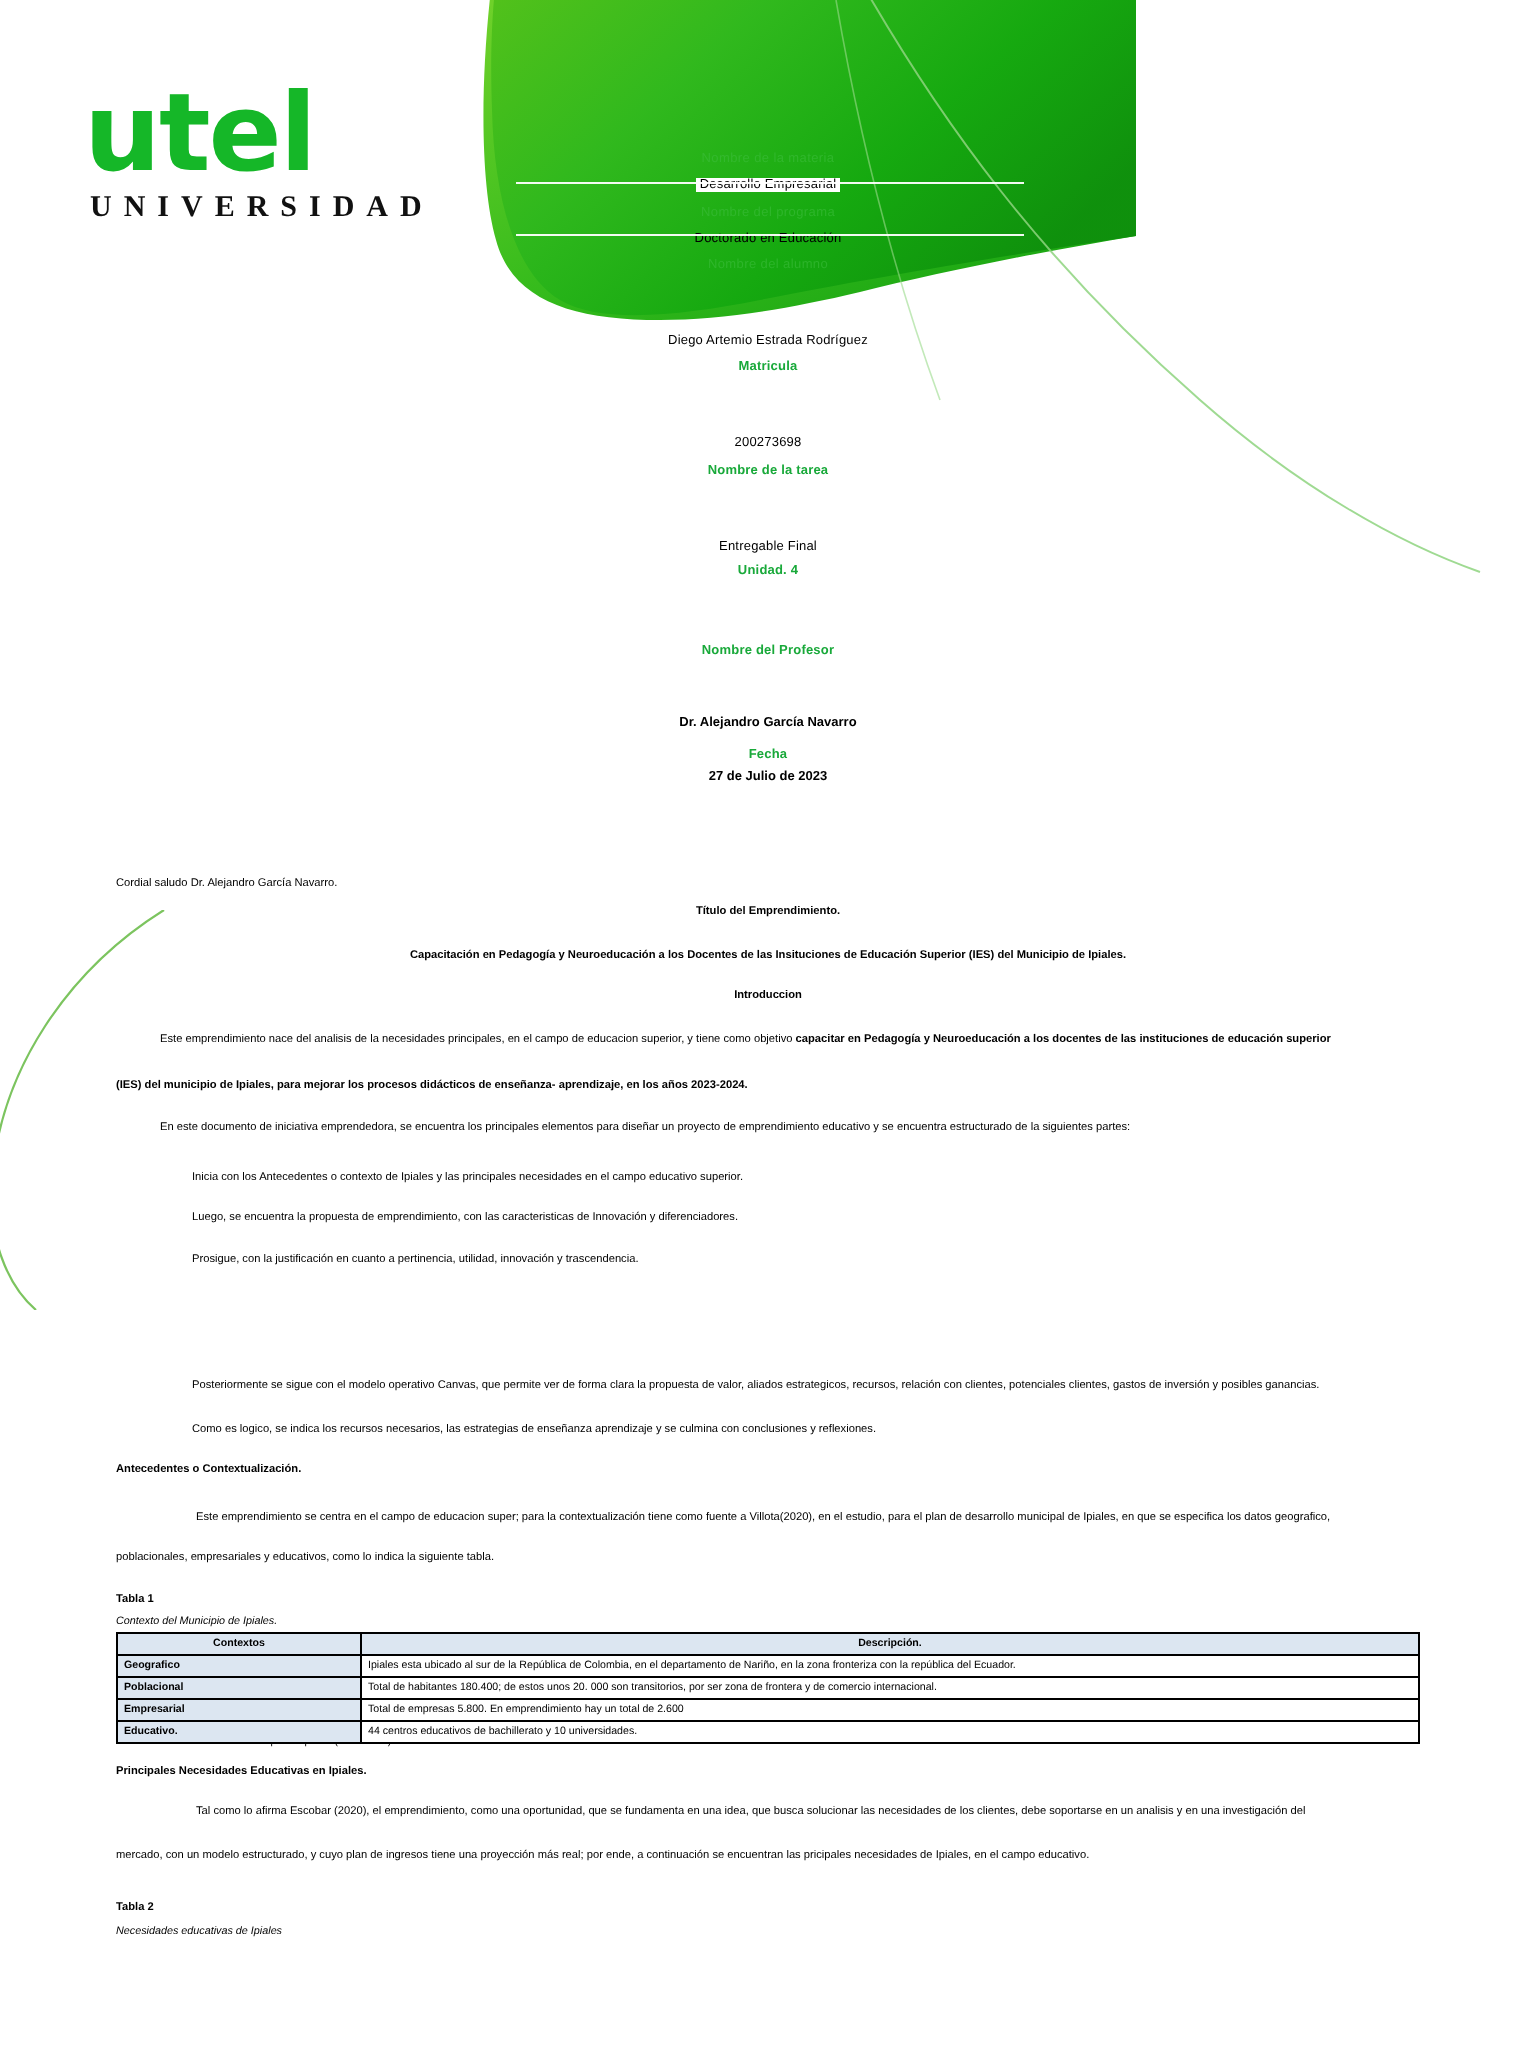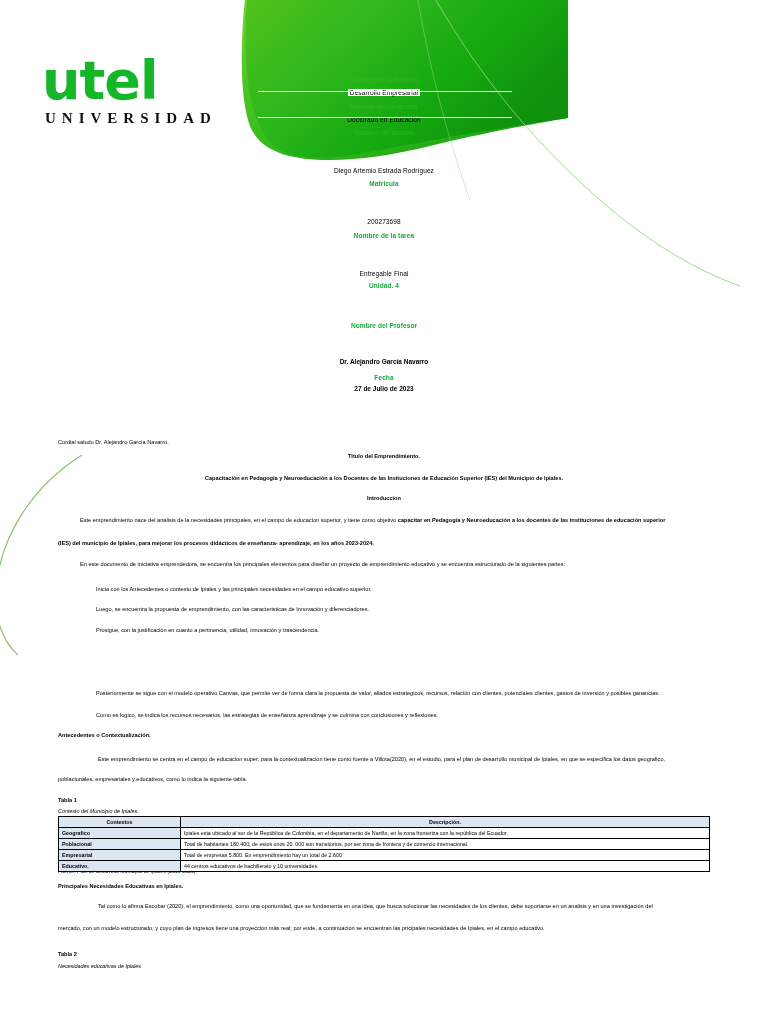--- a/index.html
+++ b/index.html
@@ -23,21 +23,20 @@
     position:absolute;left:0;top:0;width:768px;height:300px;
     pointer-events:none;
   }
   .blob-svg{display:block;}
 
   
   .logo{
     position:absolute;left:42px;top:40px;
     width:175px;
     user-select:none;
-    margin-top:14px;
   }
   .logo-mark{
     display:block;
     font-family:"DejaVu Sans", sans-serif;
     font-weight:700;
     font-size:54px;
     line-height:54px;
     letter-spacing:-1px;
     color:#15b728;
     text-transform:lowercase;

